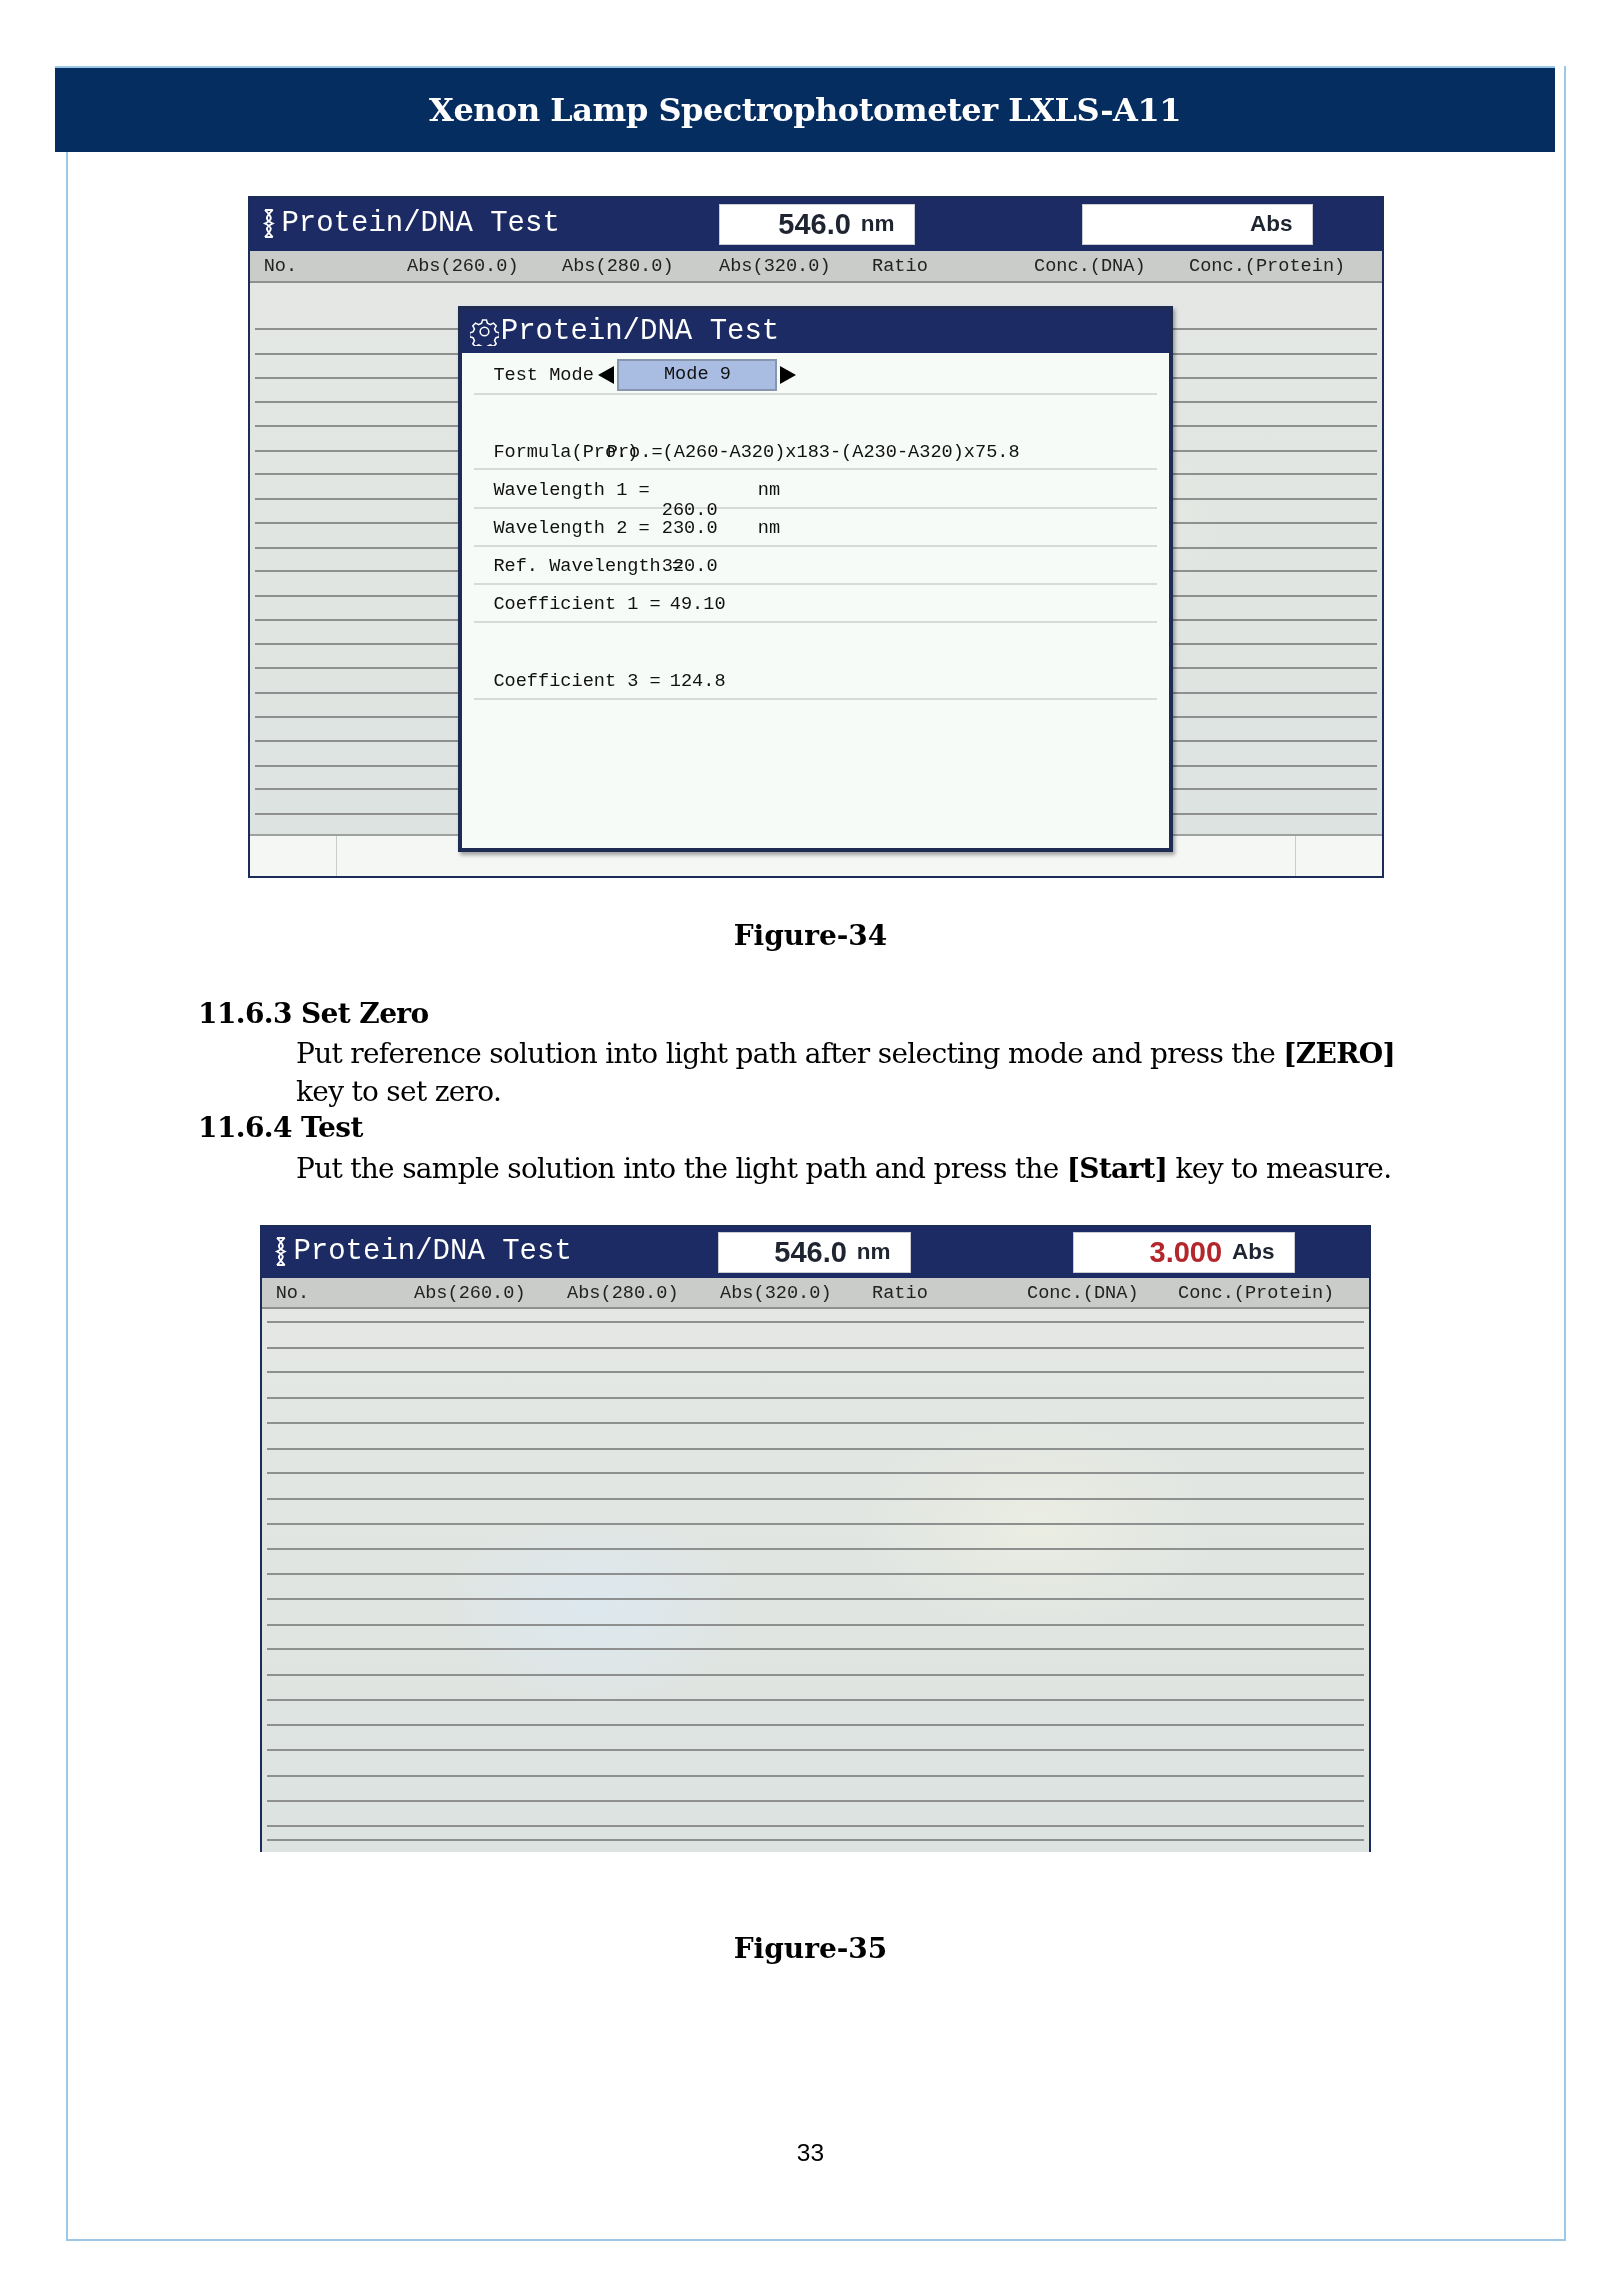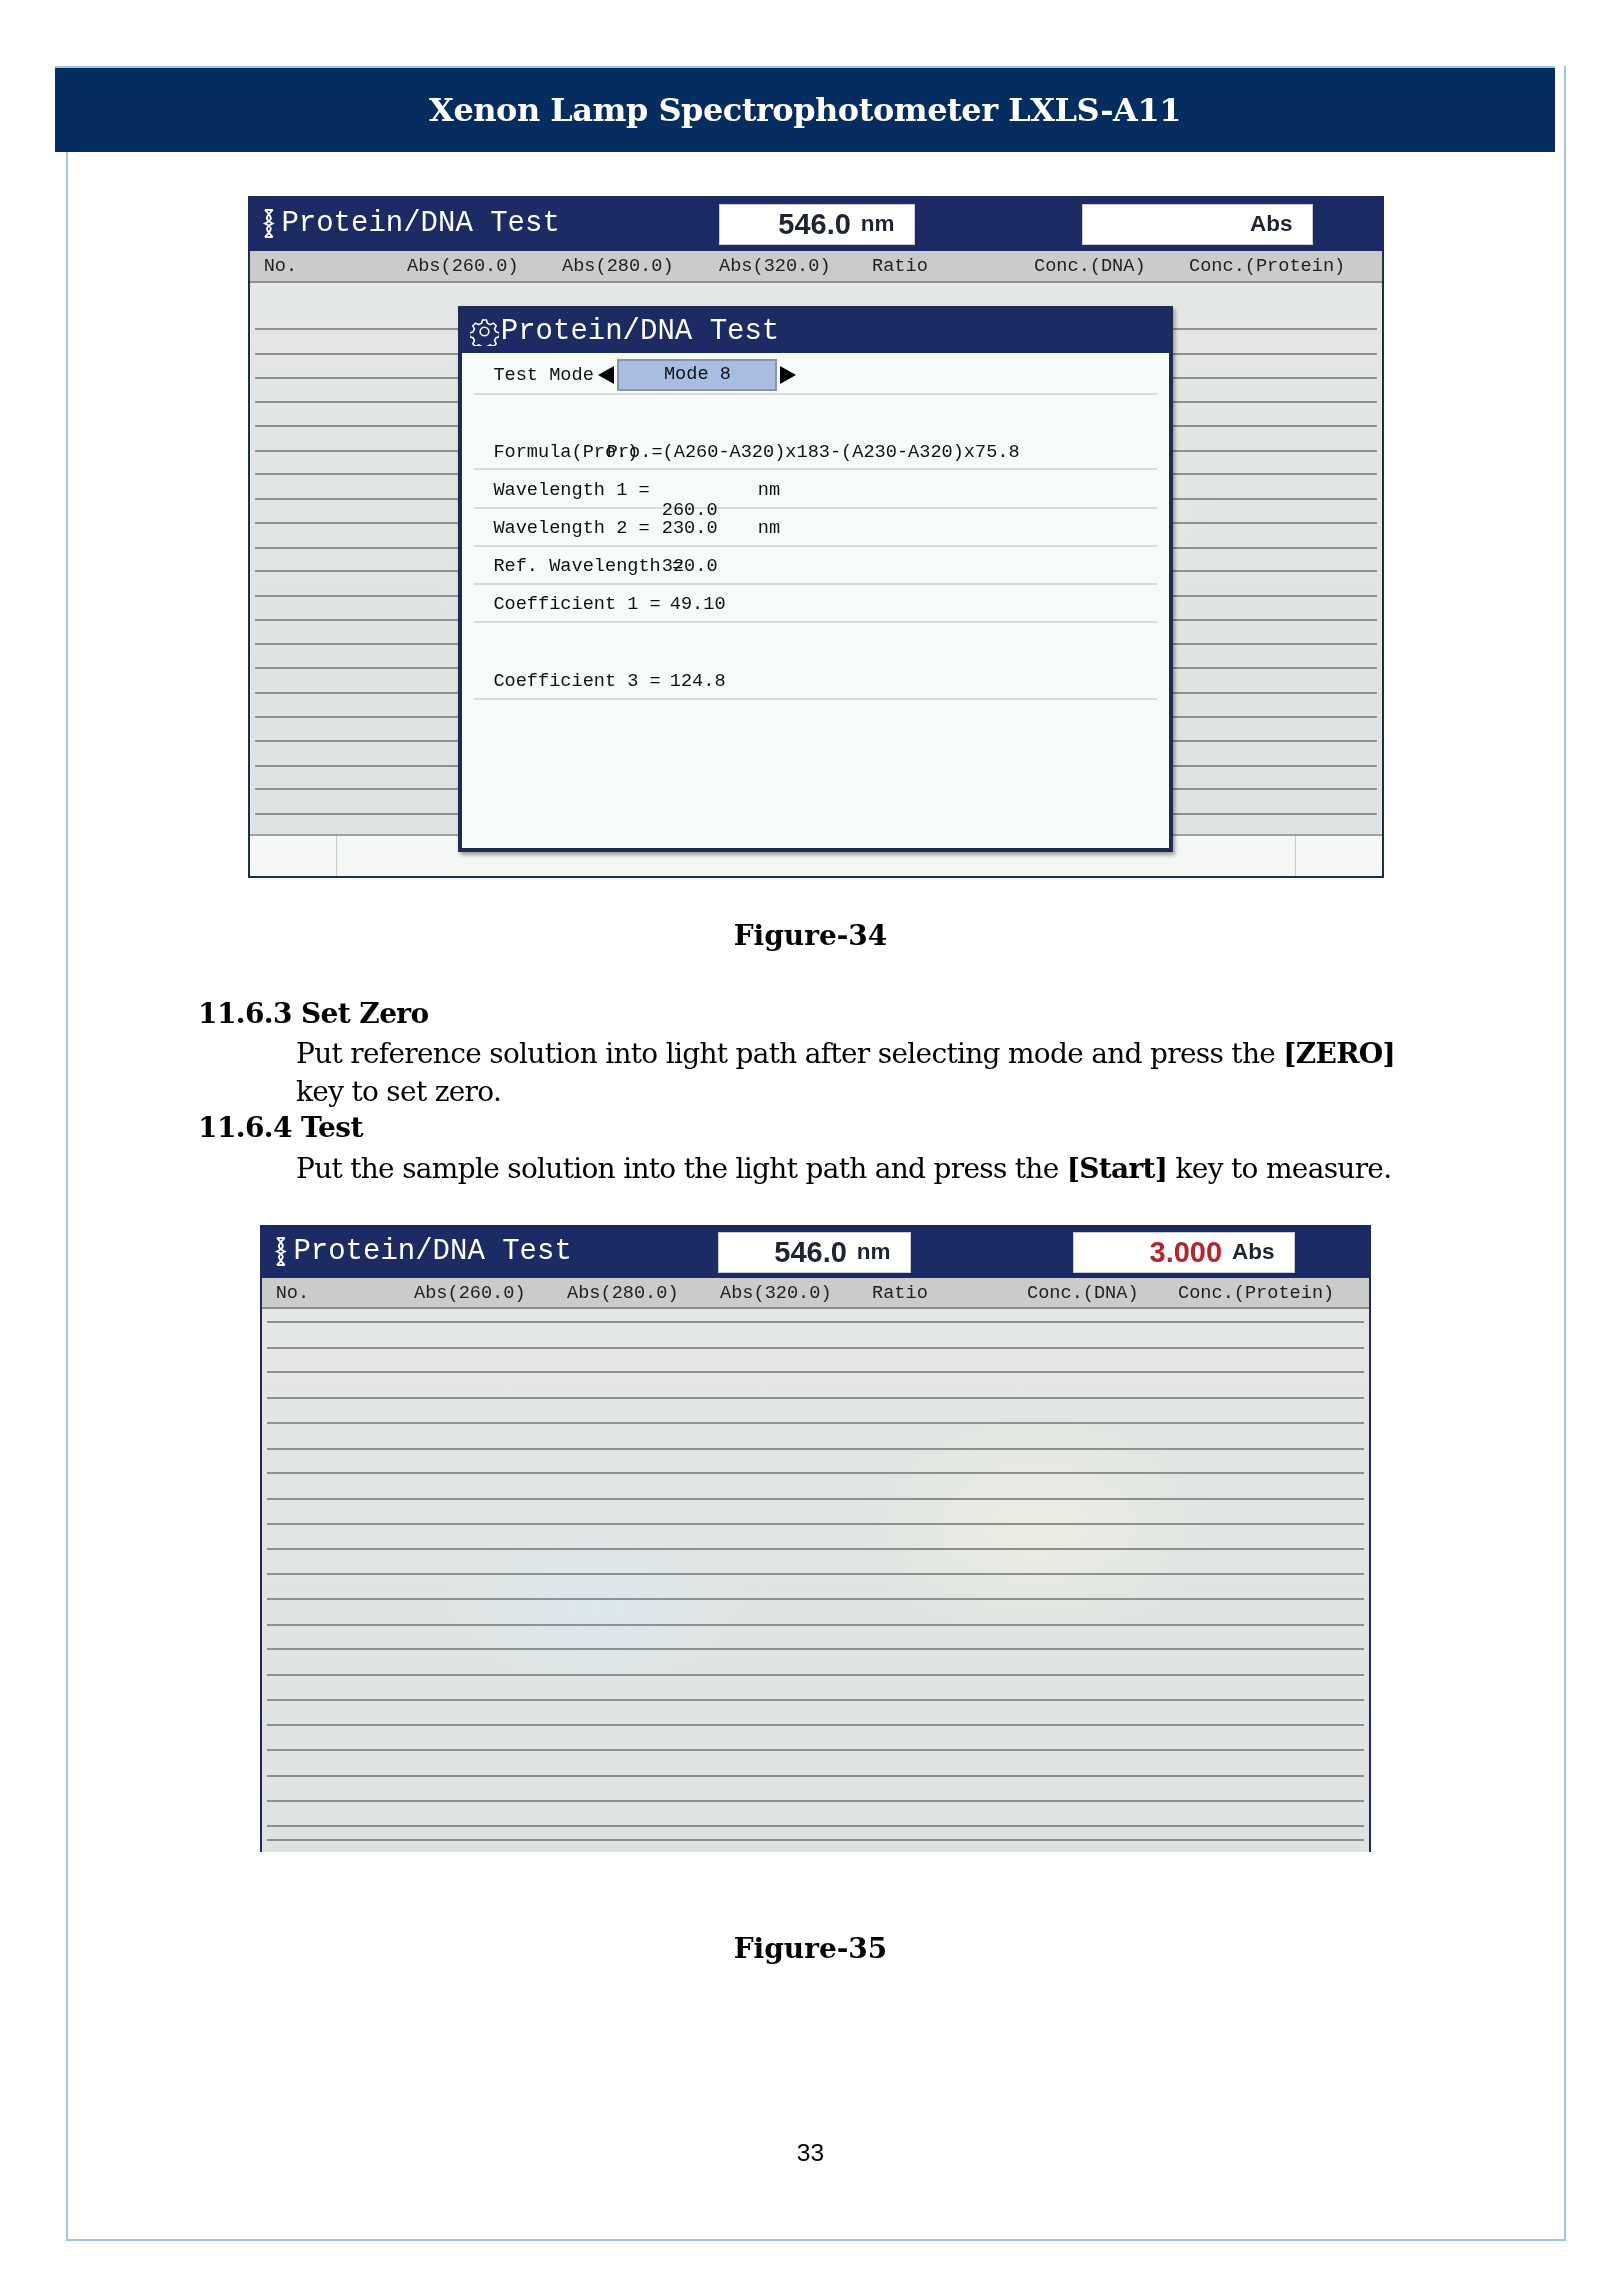--- a/index.html
+++ b/index.html
@@ -196,21 +196,21 @@
             </g>
           </svg>
       </span>
       <span>Protein/DNA Test</span>
     </div>
 
     <div class="dialog-row" style="top:46px; height:39px;">
       <span style="left:19.6px;">Test Mode</span>
       <div class="mode-selector" style="left:124px; width:186px;">
         <div class="arrow-left" style="left:0;"></div>
-        <div class="mode-box" style="left:19.6px; width:160px;">Mode 8</div>
+        <div class="mode-box" style="left:19.6px; width:160px;">Mode 9</div>
         <div class="arrow-right" style="left:182px;"></div>
       </div>
     </div>
 
     <div class="dialog-row" style="top:123px; height:37px;">
       <span style="left:19.6px;">Formula(Pro.)</span>
       <span style="left:133px;">Pro.=(A260-A320)x183-(A230-A320)x75.8</span>
     </div>
     <div class="dialog-row" style="top:161px;">
       <span style="left:19.6px;">Wavelength 1 =</span>

